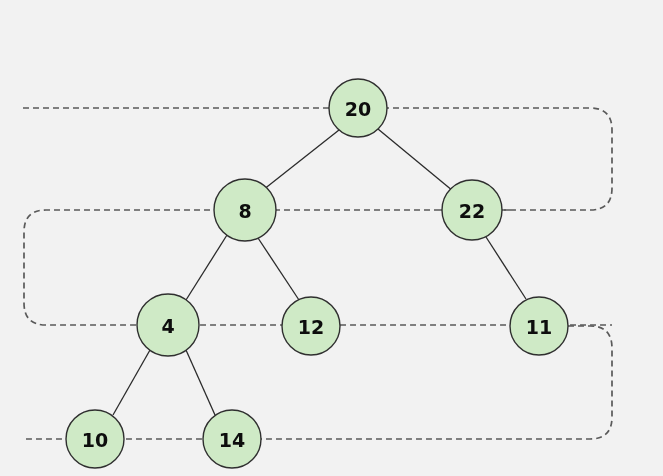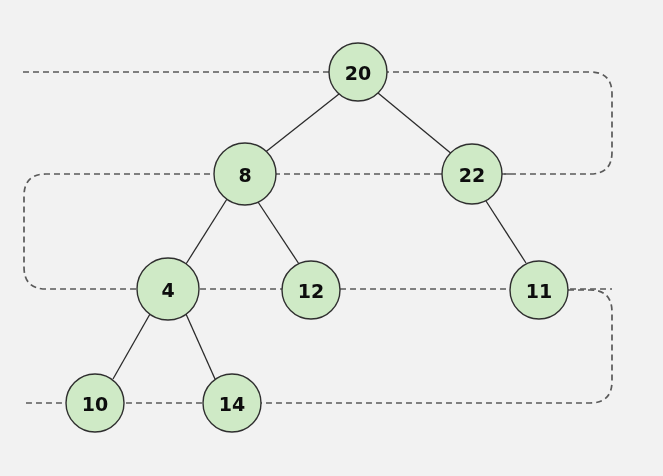--- a/index.html
+++ b/index.html
@@ -11,20 +11,21 @@
     height: 476px;
     background: #f2f2f2;
     font-family: "DejaVu Sans", sans-serif;
     overflow: hidden;
   }
   #canvas-root {
     position: relative;
     width: 663px;
     height: 365px;
     background: #f2f2f2;
+    margin-top: 36px;
   }
   #tree-svg {
     position: absolute;
     left: 0;
     top: 0;
     width: 663px;
     height: 476px;
     display: block;
   }
   .node-label {

